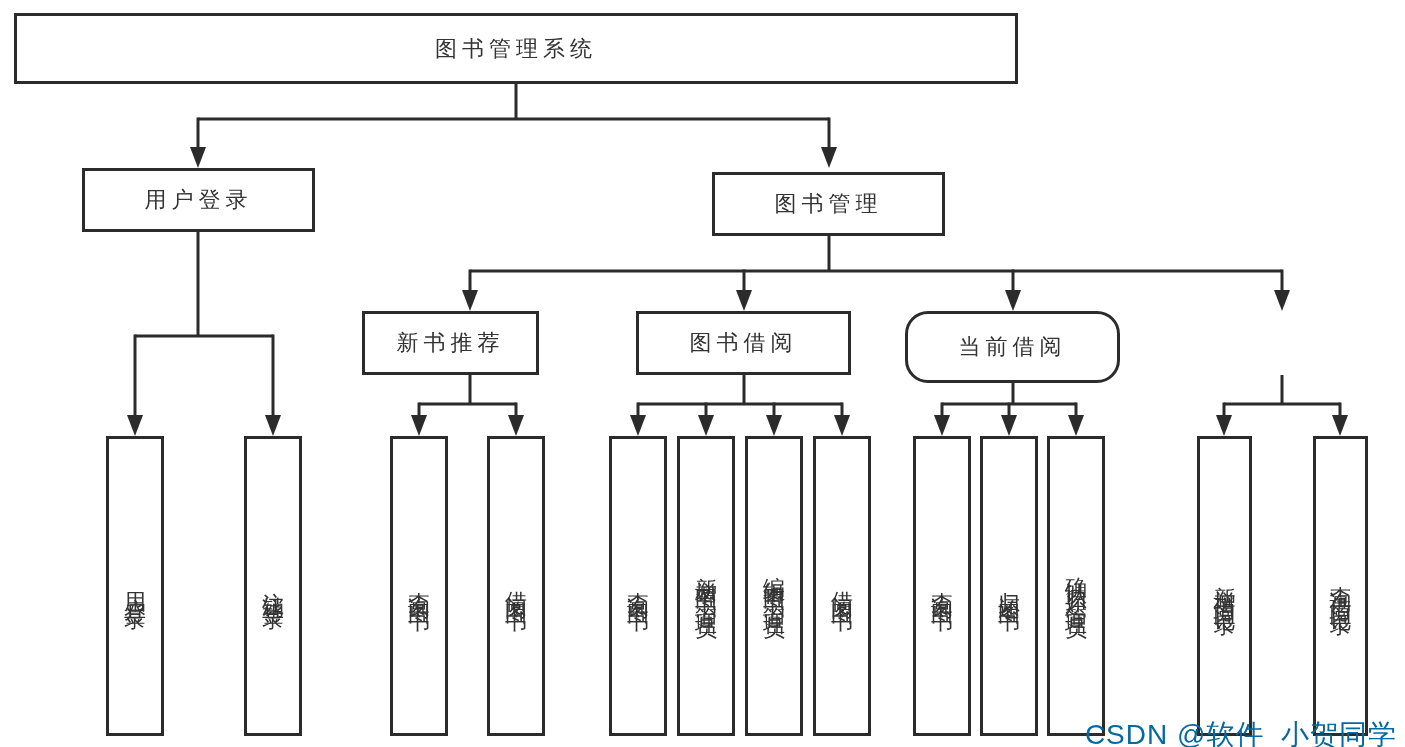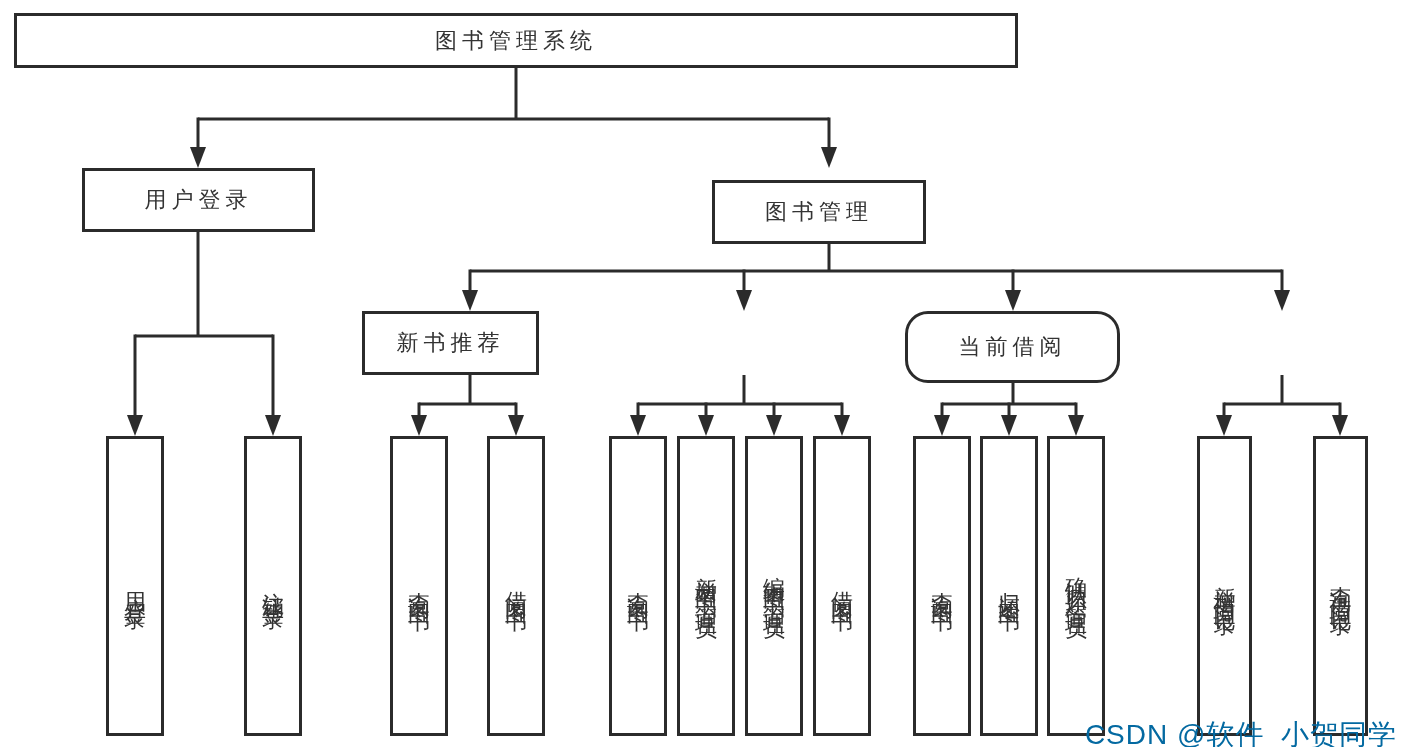--- a/index.html
+++ b/index.html
@@ -124,34 +124,37 @@
       <polygon points="766,415 782,415 774,436"></polygon>
       <polygon points="834,415 850,415 842,436"></polygon>
       <polygon points="934,415 950,415 942,436"></polygon>
       <polygon points="1001,415 1017,415 1009,436"></polygon>
       <polygon points="1068,415 1084,415 1076,436"></polygon>
       <polygon points="1216,415 1232,415 1224,436"></polygon>
       <polygon points="1332,415 1348,415 1340,436"></polygon>
     </g>
   </svg>
 
-  <div class="node hbox" style="left:14px; top:13px; width:1004px; height:55px;font-family:Liberation Serif, serif;">
+  <div class="node hbox" style="left:14px; top:13px; width:1004px; height:71px;font-family:Liberation Serif, serif;">
     <span class="lbl">图书管理系统</span>
   </div>
 
   <div class="node hbox" style="left:82px; top:168px; width:233px; height:64px;">
     <span class="lbl">用户登录</span>
   </div>
-  <div class="node hbox" style="left:712px; top:180px; width:214px; height:64px;">
+  <div class="node hbox" style="left:712px; top:172px; width:233px; height:64px;">
     <span class="lbl">图书管理</span>
   </div>
 
   <div class="node hbox" style="left:362px; top:311px; width:177px; height:64px;">
     <span class="lbl">新书推荐</span>
   </div>
+  <div class="node hbox" style="left:636px; top:311px; width:215px; height:64px;">
+    <span class="lbl">图书借阅</span>
+  </div>
   <div class="node hbox" style="left:905px; top:311px; width:215px; height:72px;border-radius:23px;">
     <span class="lbl">当前借阅</span>
   </div>
 
   <div class="node vbox" style="left:106px; top:436px; width:58px; height:300px;">
     <span class="lbl">用户登录</span>
   </div>
   <div class="node vbox" style="left:244px; top:436px; width:58px; height:300px;">
     <span class="lbl">注销登录</span>
   </div>

